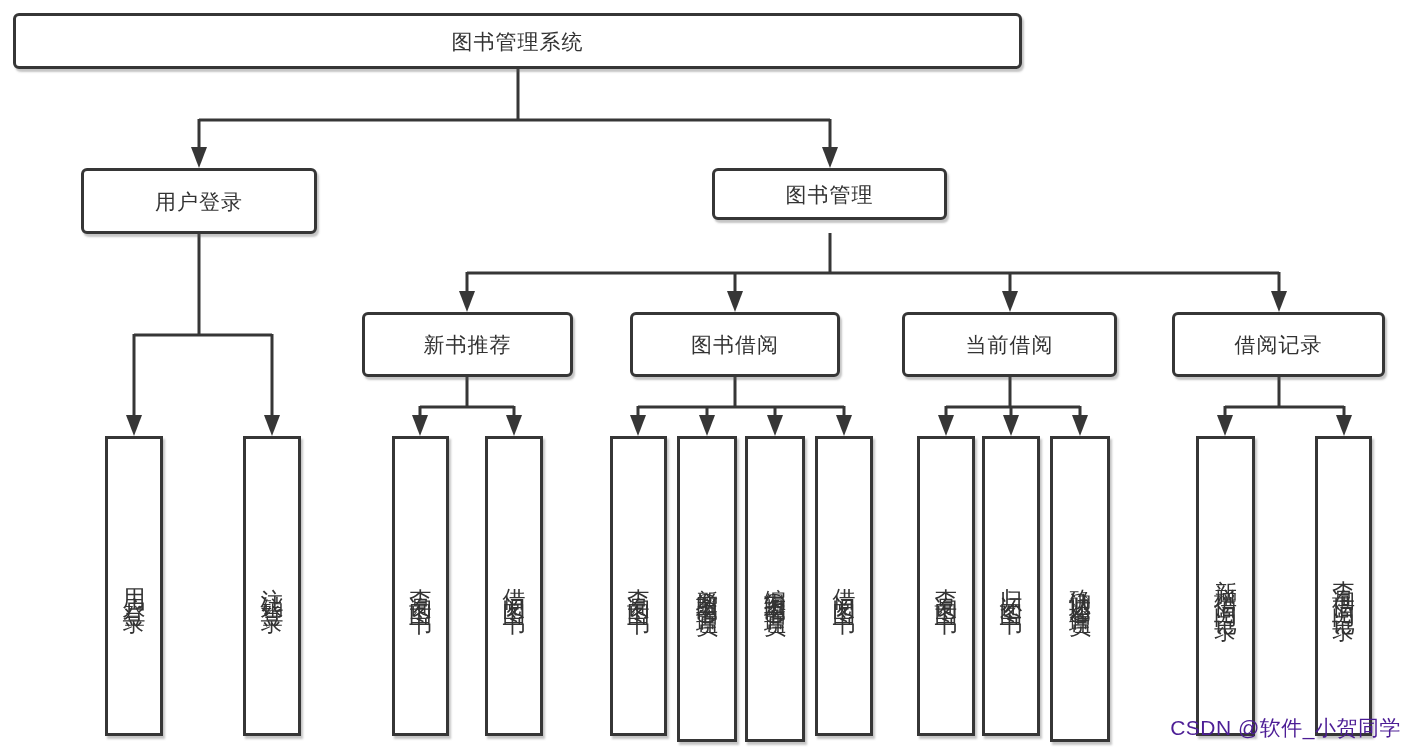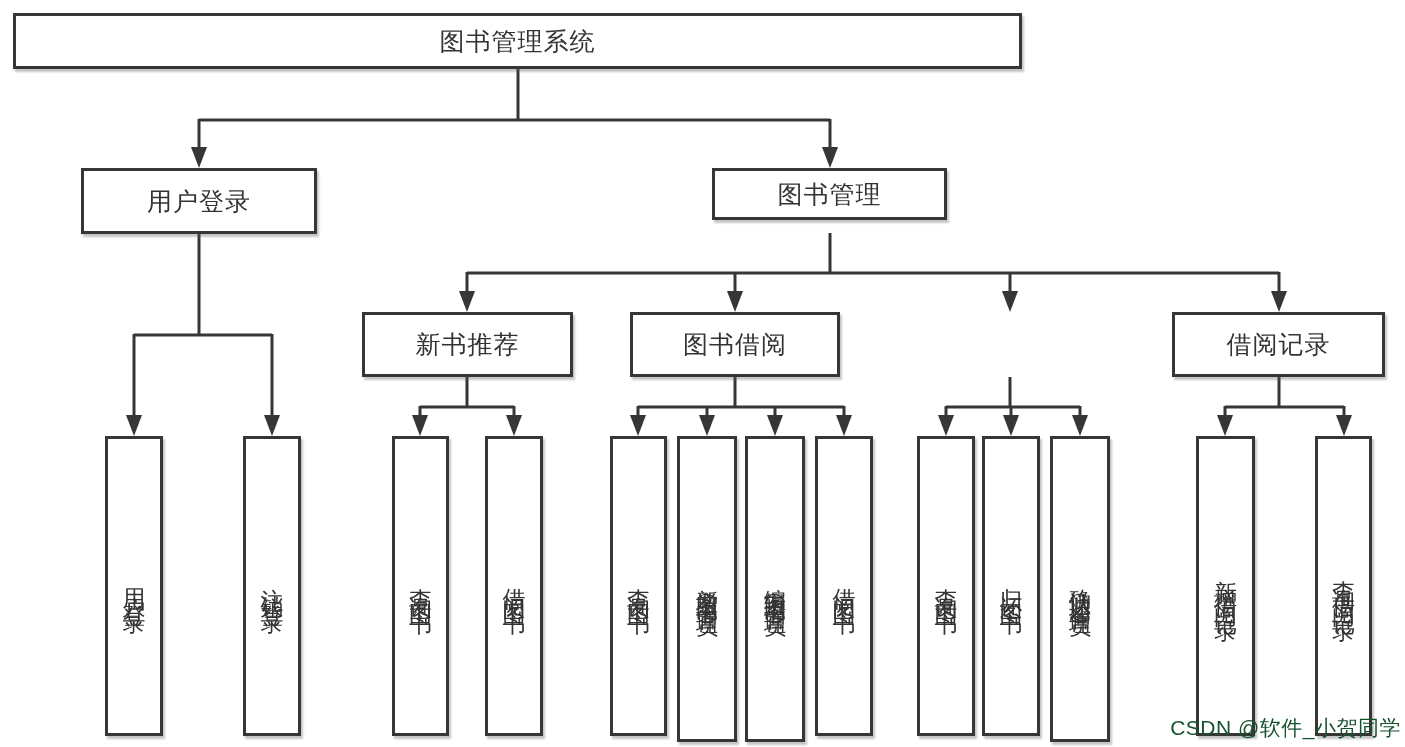--- a/index.html
+++ b/index.html
@@ -22,34 +22,34 @@
     border: 3px solid #363636;
     background: #ffffff;
     color: #333333;
     display: flex;
     align-items: center;
     justify-content: center;
     box-shadow: 2px 3px 2px rgba(90,90,90,0.35);
     text-align: center;
     line-height: 1;
   }
-  .h { font-size: 25px; letter-spacing: 1px; }
+  .h { font-size: 21px; letter-spacing: 1px; border-radius: 6px; }
   .v {
     writing-mode: vertical-rl;
     text-orientation: mixed;
     font-size: 23px;
     letter-spacing: 8px;
   }
   .v.tight { font-size: 22px; letter-spacing: 4px; }
   .watermark {
     position: absolute;
     right: 4px;
     top: 714px;
     font-size: 21px;
-    color: #14532d;
+    color: #4c1d95;
     z-index: 5;
     white-space: nowrap;
     letter-spacing: 0.5px;
   }
 </style>
 </head>
 <body>
 
 <div class="canvas">
 
@@ -86,20 +86,21 @@
     </g>
   </svg>
 
   <div class="node h" style="left:13px; top:13px; width:1009px; height:56px;">图书管理系统</div>
 
   <div class="node h" style="left:81px; top:168px; width:236px; height:66px;">用户登录</div>
   <div class="node h" style="left:712px; top:168px; width:235px; height:52px;">图书管理</div>
 
   <div class="node h" style="left:362px; top:312px; width:211px; height:65px;">新书推荐</div>
   <div class="node h" style="left:630px; top:312px; width:210px; height:65px;">图书借阅</div>
+  <div class="node h" style="left:902px; top:312px; width:215px; height:65px;">当前借阅</div>
   <div class="node h" style="left:1172px; top:312px; width:213px; height:65px;">借阅记录</div>
 
   <div class="node v" style="left:105px; top:436px; width:58px; height:300px;">用户登录</div>
   <div class="node v" style="left:243px; top:436px; width:58px; height:300px;">注销登录</div>
 
   <div class="node v" style="left:392px; top:436px; width:57px; height:300px;">查询图书</div>
   <div class="node v" style="left:485px; top:436px; width:58px; height:300px;">借阅图书</div>
 
   <div class="node v" style="left:610px; top:436px; width:57px; height:300px;">查询图书</div>
   <div class="node v tight" style="left:677px; top:436px; width:60px; height:306px;">新增图书（管理员）</div>

